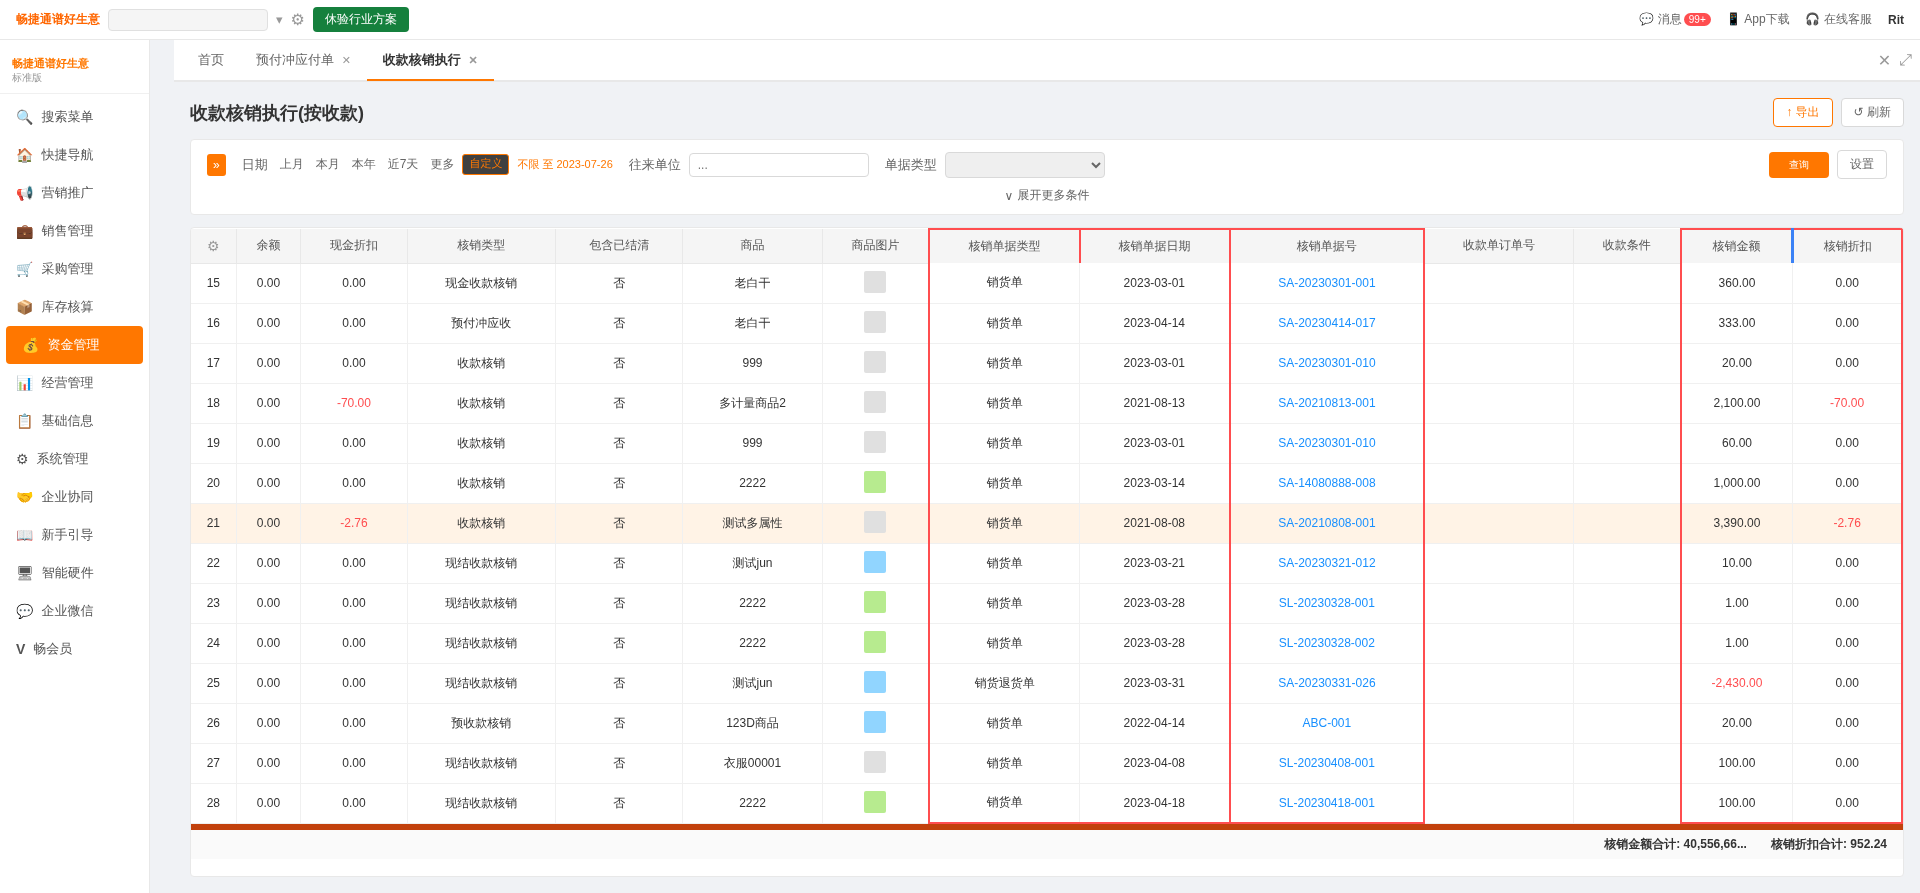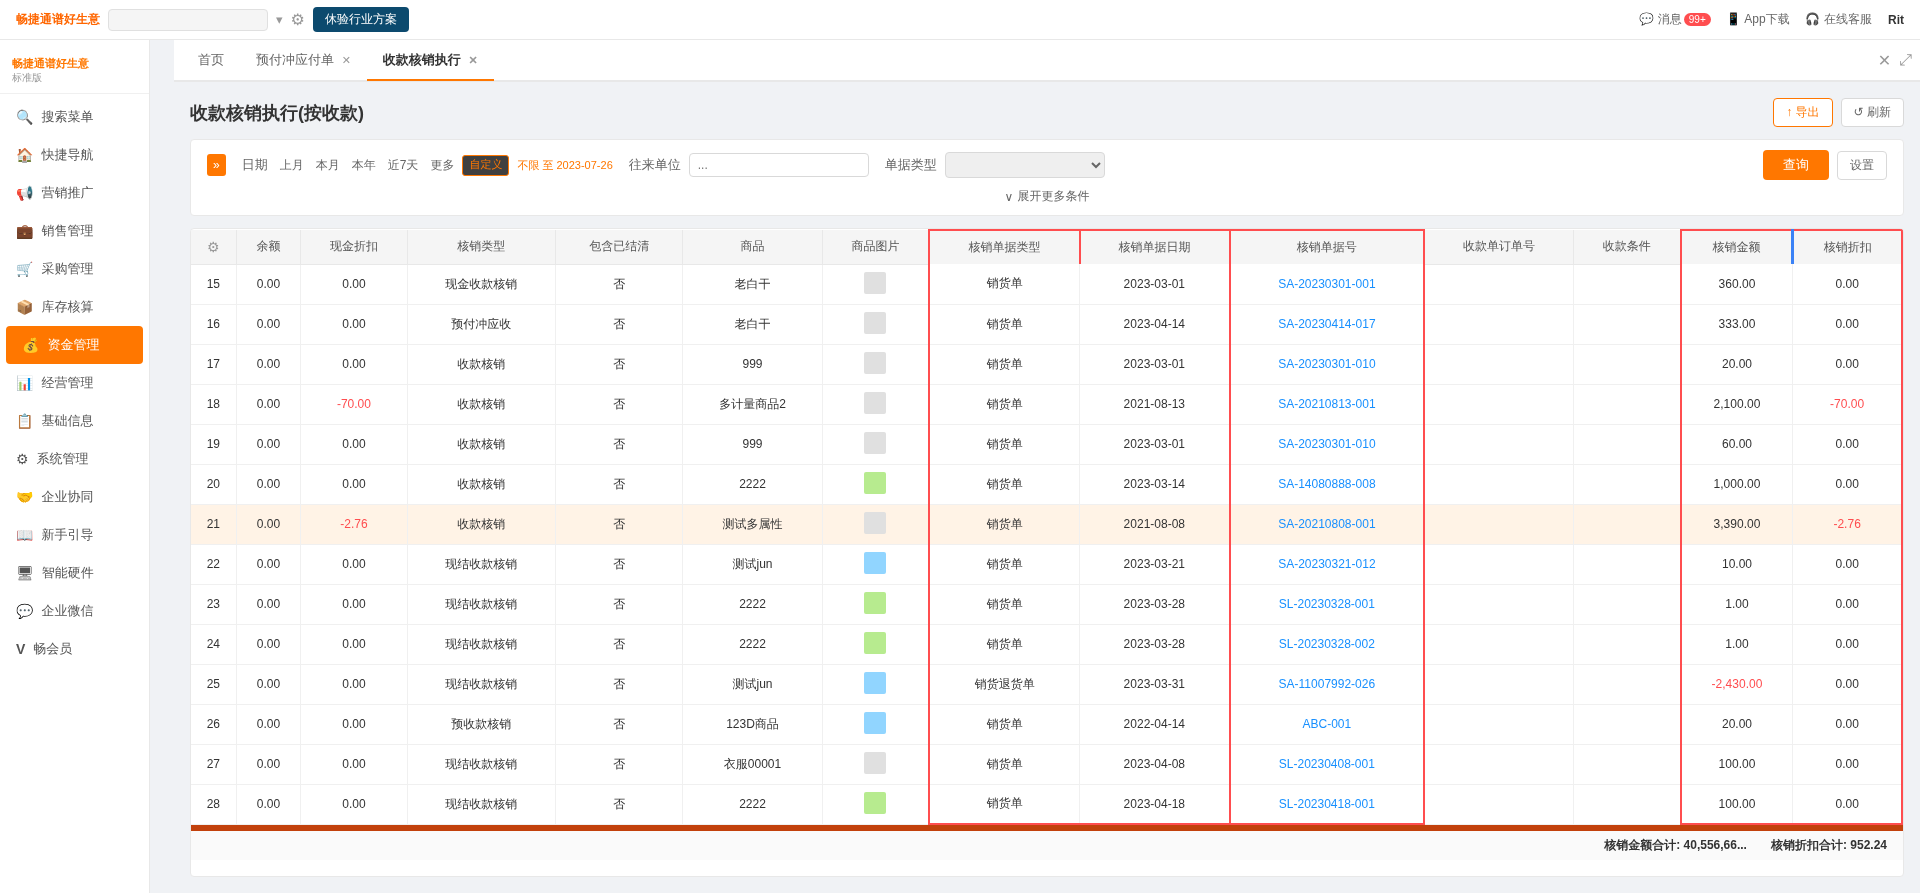--- a/index.html
+++ b/index.html
@@ -11,21 +11,21 @@
       background: #fff;
       display: flex;
       align-items: center;
       padding: 0 16px;
       border-bottom: 1px solid #e8e8e8;
       gap: 12px;
     }
     .top-bar-left { display: flex; align-items: center; gap: 8px; flex: 1; }
     .top-bar-logo { color: #f60; font-weight: bold; font-size: 12px; }
     .top-bar-input { background: #f5f5f5; border: 1px solid #e0e0e0; border-radius: 4px; padding: 3px 8px; font-size: 12px; color: #999; width: 160px; }
-    .top-bar-btn { background: #0c4a6e; color: #fff; border: none; border-radius: 4px; padding: 4px 12px; font-size: 12px; cursor: pointer; }
+    .top-bar-btn { background: #15803d; color: #fff; border: none; border-radius: 4px; padding: 4px 12px; font-size: 12px; cursor: pointer; }
     .top-bar-right { display: flex; align-items: center; gap: 16px; font-size: 12px; color: #666; }
     .badge { background: #ff4d4f; color: #fff; border-radius: 10px; padding: 1px 5px; font-size: 10px; margin-left: 2px; }
 
     
     .main-layout { display: flex; height: calc(100vh - 40px); }
 
     
     .sidebar {
       width: 150px;
       background: #fff;
@@ -81,21 +81,21 @@
     }
     .filter-row { display: flex; align-items: center; gap: 16px; flex-wrap: wrap; }
     .filter-group { display: flex; align-items: center; gap: 8px; }
     .filter-label { color: #666; font-size: 13px; white-space: nowrap; }
     .filter-date-links { display: flex; gap: 4px; }
     .date-link { color: #666; cursor: pointer; font-size: 12px; padding: 2px 4px; }
     .date-link.custom { background: #404040; border: 1px solid #ff7700; color: #ff7700; border-radius: 3px; padding: 1px 6px; font-size: 11px; }
     .date-range-text { color: #ff7700; font-size: 11px; }
     .filter-input { border: 1px solid #d9d9d9; border-radius: 4px; padding: 4px 8px; font-size: 12px; color: #999; width: 180px; }
     .filter-select { border: 1px solid #d9d9d9; border-radius: 4px; padding: 4px 8px; font-size: 12px; color: #666; min-width: 160px; }
-    .btn-query { background: #ff7700; color: #fff; border: none; border-radius: 4px; padding: 6px 20px; cursor: pointer; font-size: 13px; }
+    .btn-query { background: #ff7700; color: #fff; border: none; border-radius: 4px; padding: 6px 20px; cursor: pointer; font-size: 10px; }
     .btn-settings { background: #fff; border: 1px solid #d9d9d9; color: #666; border-radius: 4px; padding: 5px 12px; cursor: pointer; font-size: 12px; }
     .expand-btn { color: #666; cursor: pointer; font-size: 12px; display: flex; align-items: center; gap: 4px; }
 
     
     .table-container {
       flex: 1;
       background: #fff;
       border: 1px solid #e8e8e8;
       border-radius: 4px;
       overflow: auto;
@@ -496,21 +496,21 @@
               <tr>
                 <td>25</td>
                 <td>0.00</td>
                 <td>0.00</td>
                 <td>现结收款核销</td>
                 <td>否</td>
                 <td>测试jun</td>
                 <td><span style="display: inline-block; width: 22px; height: 22px; background: rgb(145, 213, 255); border-radius: 2px;"></span></td>
                 <td style="border-left: 2px solid rgb(255, 77, 79); border-right: 1px solid rgb(240, 240, 240);">销货退货单</td>
                 <td style="border-right: 2px solid rgb(255, 77, 79);">2023-03-31</td>
-                <td style="border-right: 2px solid rgb(255, 77, 79);"><a class="link-text">SA-11007992-026</a></td>
+                <td style="border-right: 2px solid rgb(255, 77, 79);"><a class="link-text">SA-20230331-026</a></td>
                 <td></td>
                 <td></td>
                 <td class="red-text" style="border-left: 2px solid rgb(255, 77, 79);">-2,430.00</td>
                 <td style="border-right: 2px solid rgb(255, 77, 79);">0.00</td>
               </tr>
               <tr>
                 <td>26</td>
                 <td>0.00</td>
                 <td>0.00</td>
                 <td>预收款核销</td>

